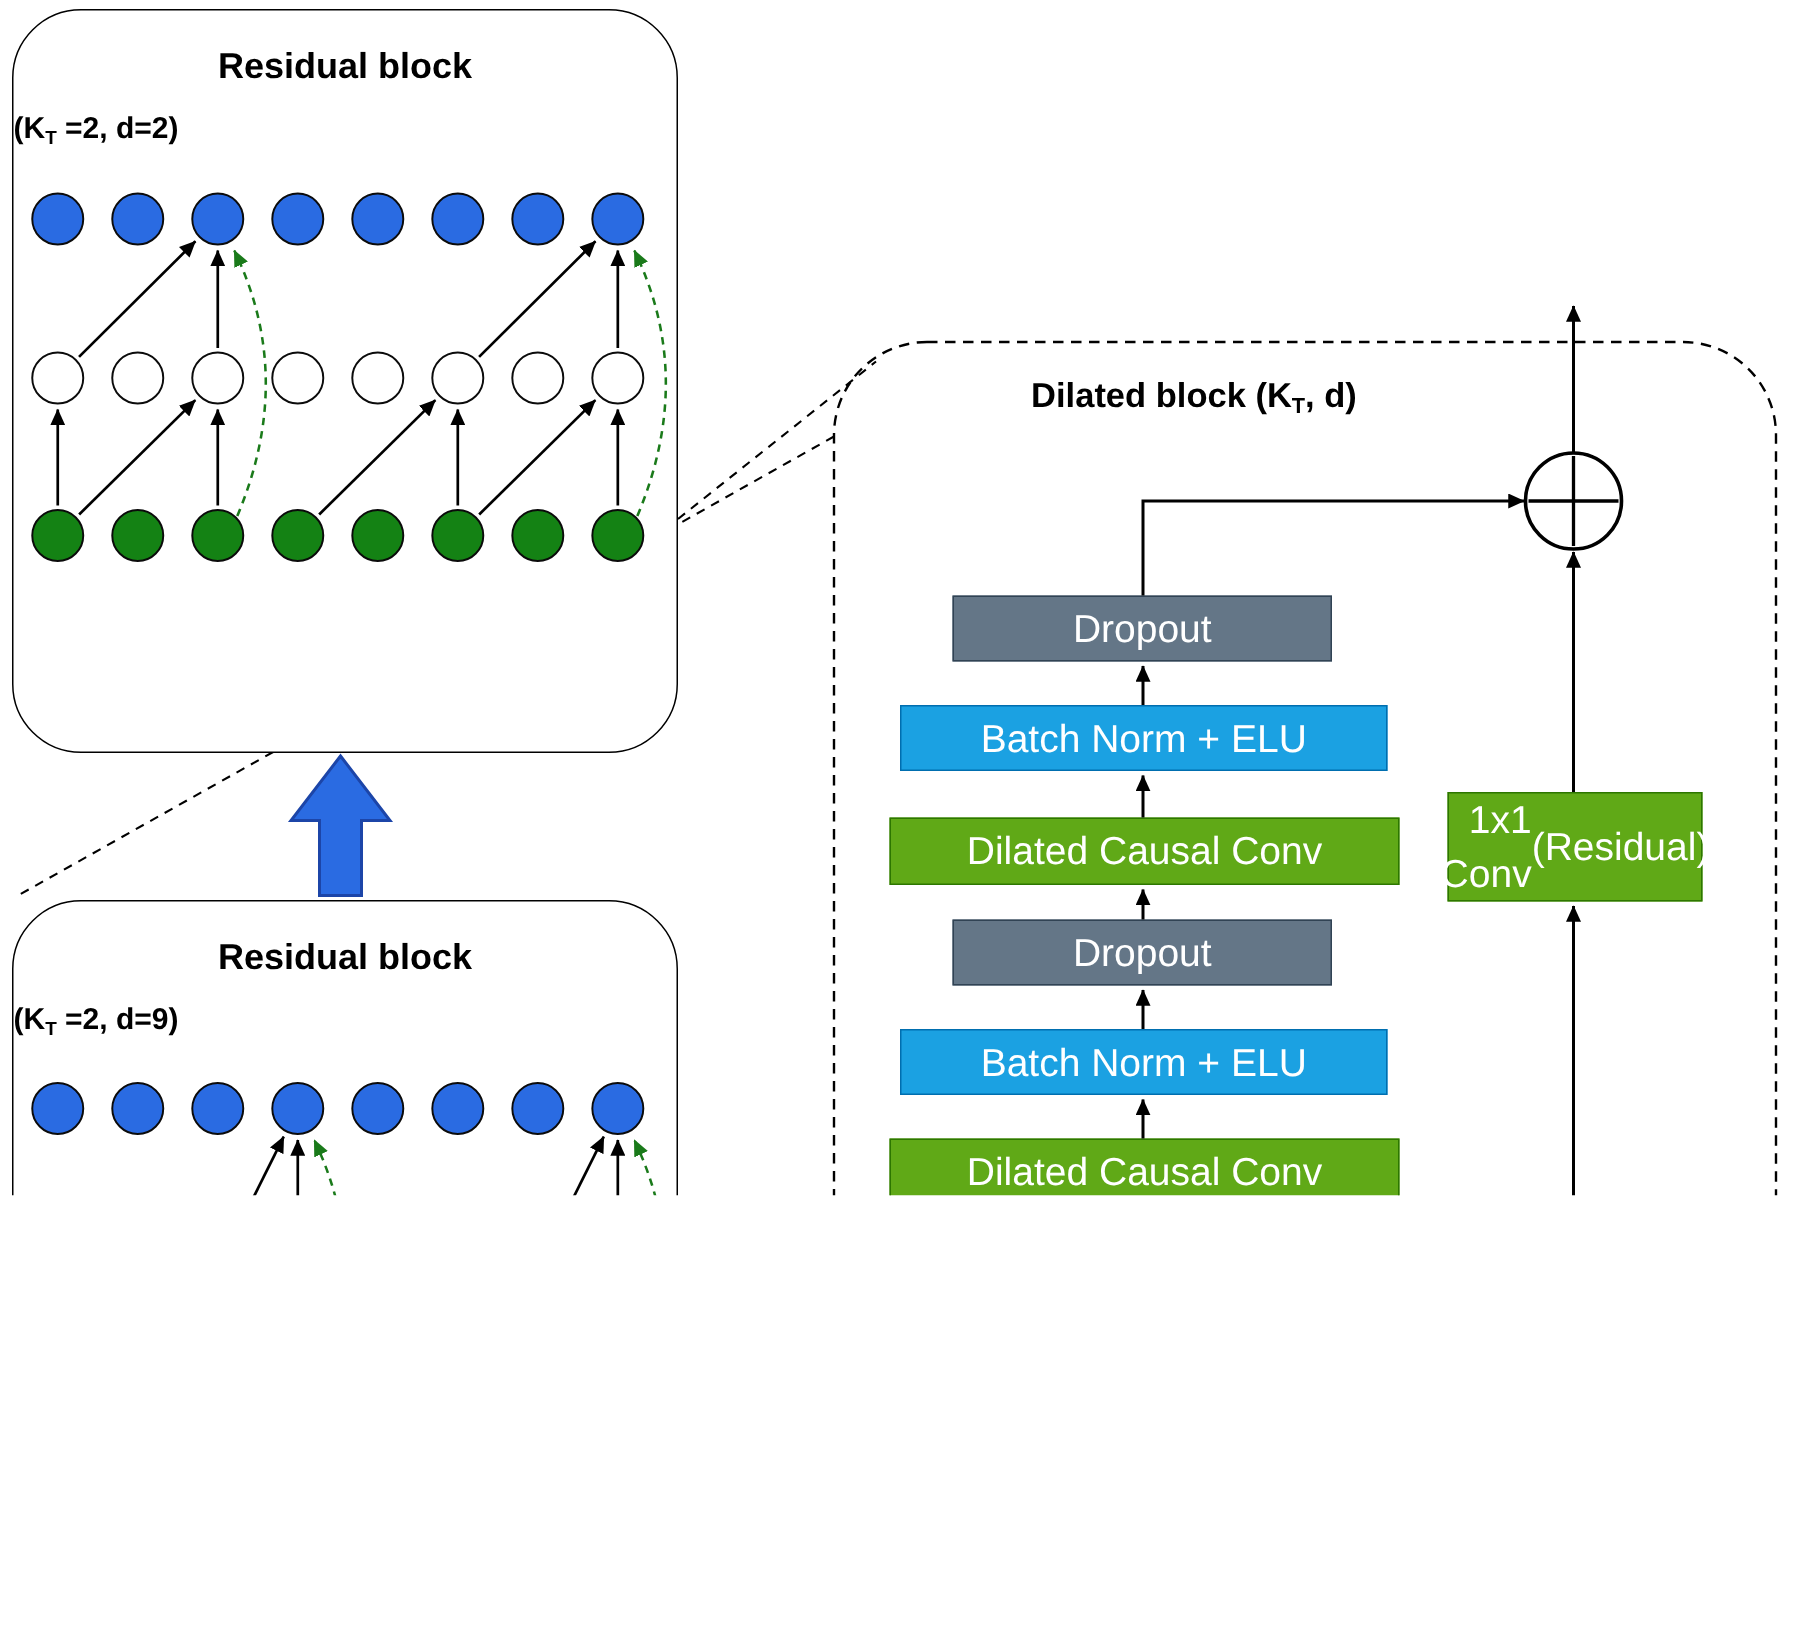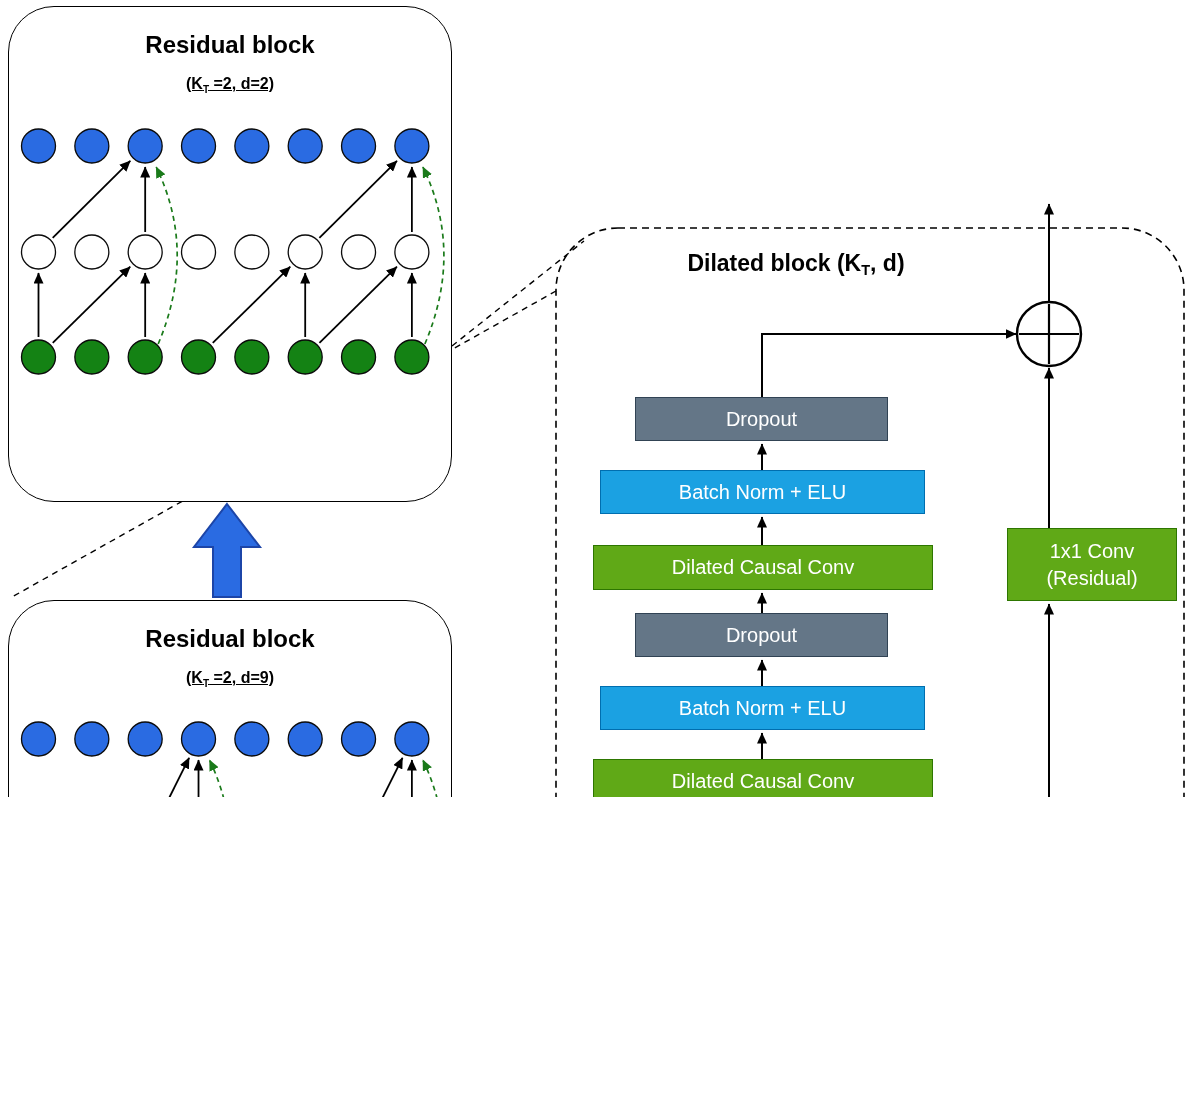--- a/index.html
+++ b/index.html
@@ -6,34 +6,34 @@
   body{font-family:"Liberation Sans", sans-serif;}
   .canvas{position:relative;width:1200px;height:797px;background:#ffffff;overflow:hidden;}
   .abs{position:absolute;left:0;top:0;}
   svg.abs{pointer-events:none;}
 
   
   .resblock{position:absolute;width:442px;height:494px;background:#ffffff;
             border:1.6px solid #000;border-radius:46px;}
   .rb-title{position:absolute;top:24px;left:0;right:0;text-align:center;
             font-weight:bold;font-size:24px;color:#000;}
-  .rb-sub{position:absolute;top:68px;left:0;right:0;text-align:center;
-          font-weight:bold;font-size:16px;color:#000;text-decoration:underline;}
+  .rb-sub{position:absolute;top:68px;left:0;right:0;
+          font-weight:bold;font-size:20px;color:#000;}
   .subsc{font-size:63%;vertical-align:-4px;}
 
   
   .zoom-title{position:absolute;left:596px;top:250px;width:400px;text-align:center;
               font-weight:bold;font-size:23px;color:#000;}
   .layer-label{position:absolute;display:flex;align-items:center;justify-content:center;
-               text-align:right;color:#ffffff;font-size:20px;border:1px solid transparent;
+               text-align:right;color:#ffffff;font-size:26px;border:1px solid transparent;
                box-sizing:border-box;}
   .lg {background:var(--block-gray);border-color:var(--block-gray-b);}
   .lc {background:var(--block-cyan);border-color:var(--block-cyan-b);}
   .lgr{background:var(--block-green);border-color:var(--block-green-b);}
-  .conv1x1{flex-direction:column;line-height:1.35;margin-left:42px;}
+  .conv1x1{flex-direction:row;line-height:1.35;}
 
   .callout{stroke:#000;stroke-width:1.4;stroke-dasharray:6 5;}
   .zoombox{fill:none;stroke:#000;stroke-width:1.6;stroke-dasharray:7 5;}
 </style>
 </head>
 <body>
 
 <div class="canvas">
 
   <svg id="svg-under" class="abs" width="1200" height="1101" viewBox="0 0 1200 1101">

